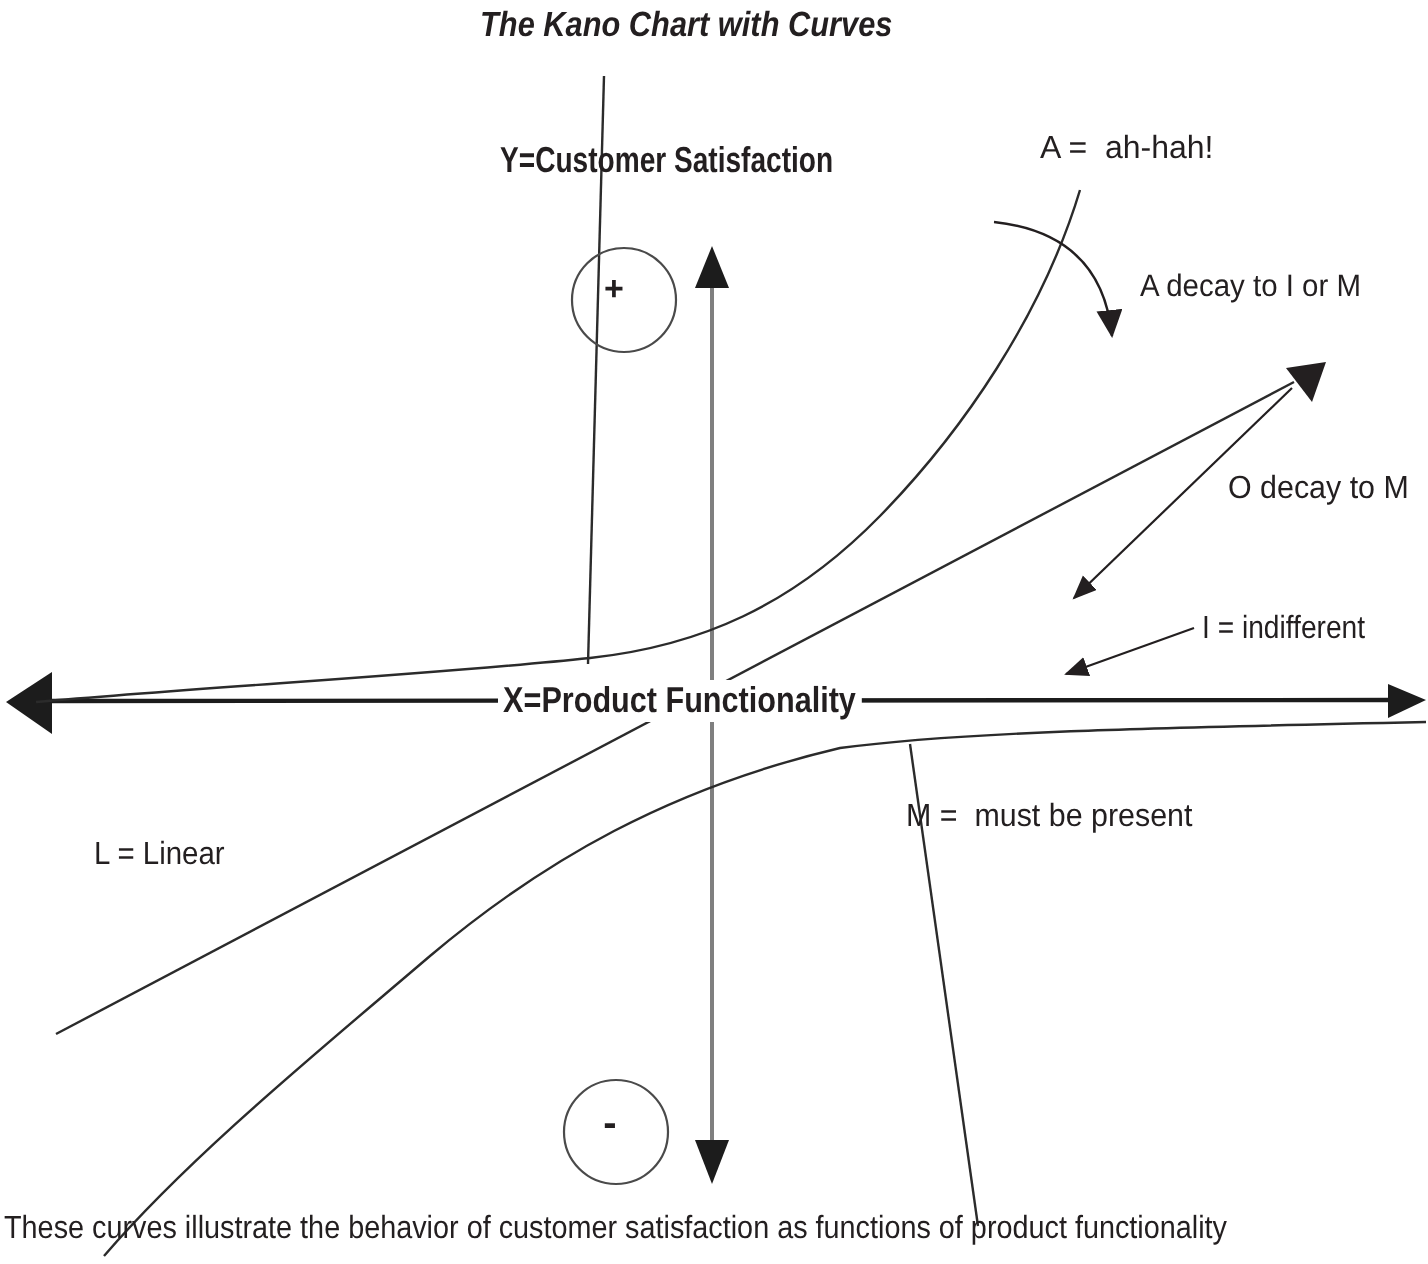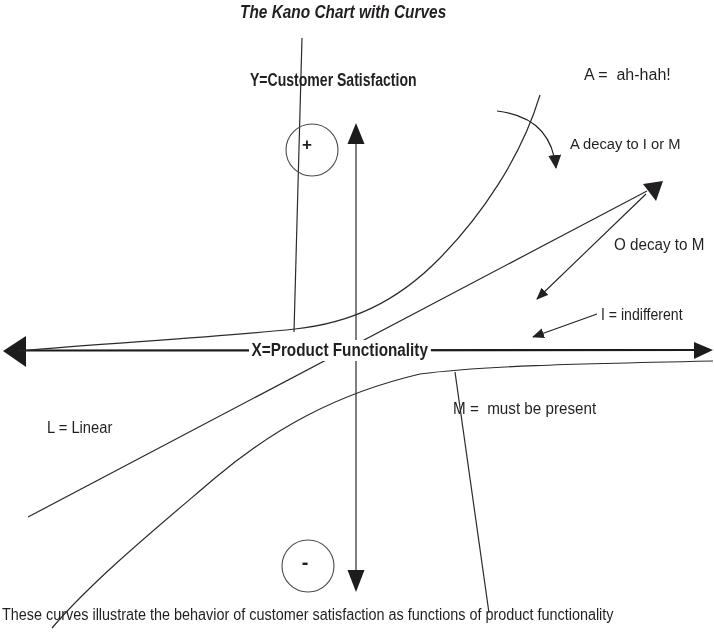--- a/index.html
+++ b/index.html
@@ -66,21 +66,21 @@
     <circle cx="312" cy="150" r="26" fill="none" stroke="#4a4a4a" stroke-width="1.1"></circle>
     <circle cx="308" cy="566" r="26" fill="none" stroke="#4a4a4a" stroke-width="1.1"></circle>
   </svg>
 
   <div class="lbl title" style="left:240px;top:2px;--sx:0.88">The Kano Chart with Curves</div>
 
   <div class="lbl bold" style="left:250px;top:70px;--sx:0.78">Y=Customer Satisfaction</div>
 
   <div class="lbl bold whitebg" style="left:249px;top:340px;--sx:0.85">X=Product Functionality</div>
 
-  <div class="lbl" style="left:584px;top:66px">A =  ah-hah!</div>
+  <div class="lbl" style="left:520px;top:66px">A =  ah-hah!</div>
 
   <div class="lbl" style="left:570px;top:135px;font-size:15.5px;--sx:0.95">A decay to I or M</div>
 
   <div class="lbl" style="left:614px;top:236px;--sx:0.95">O decay to M</div>
 
   <div class="lbl" style="left:601px;top:306px;--sx:0.88">I = indifferent</div>
 
   <div class="lbl" style="left:453px;top:400px;--sx:0.95">M =  must be present</div>
 
   <div class="lbl" style="left:47px;top:419px;--sx:0.92">L = Linear</div>

